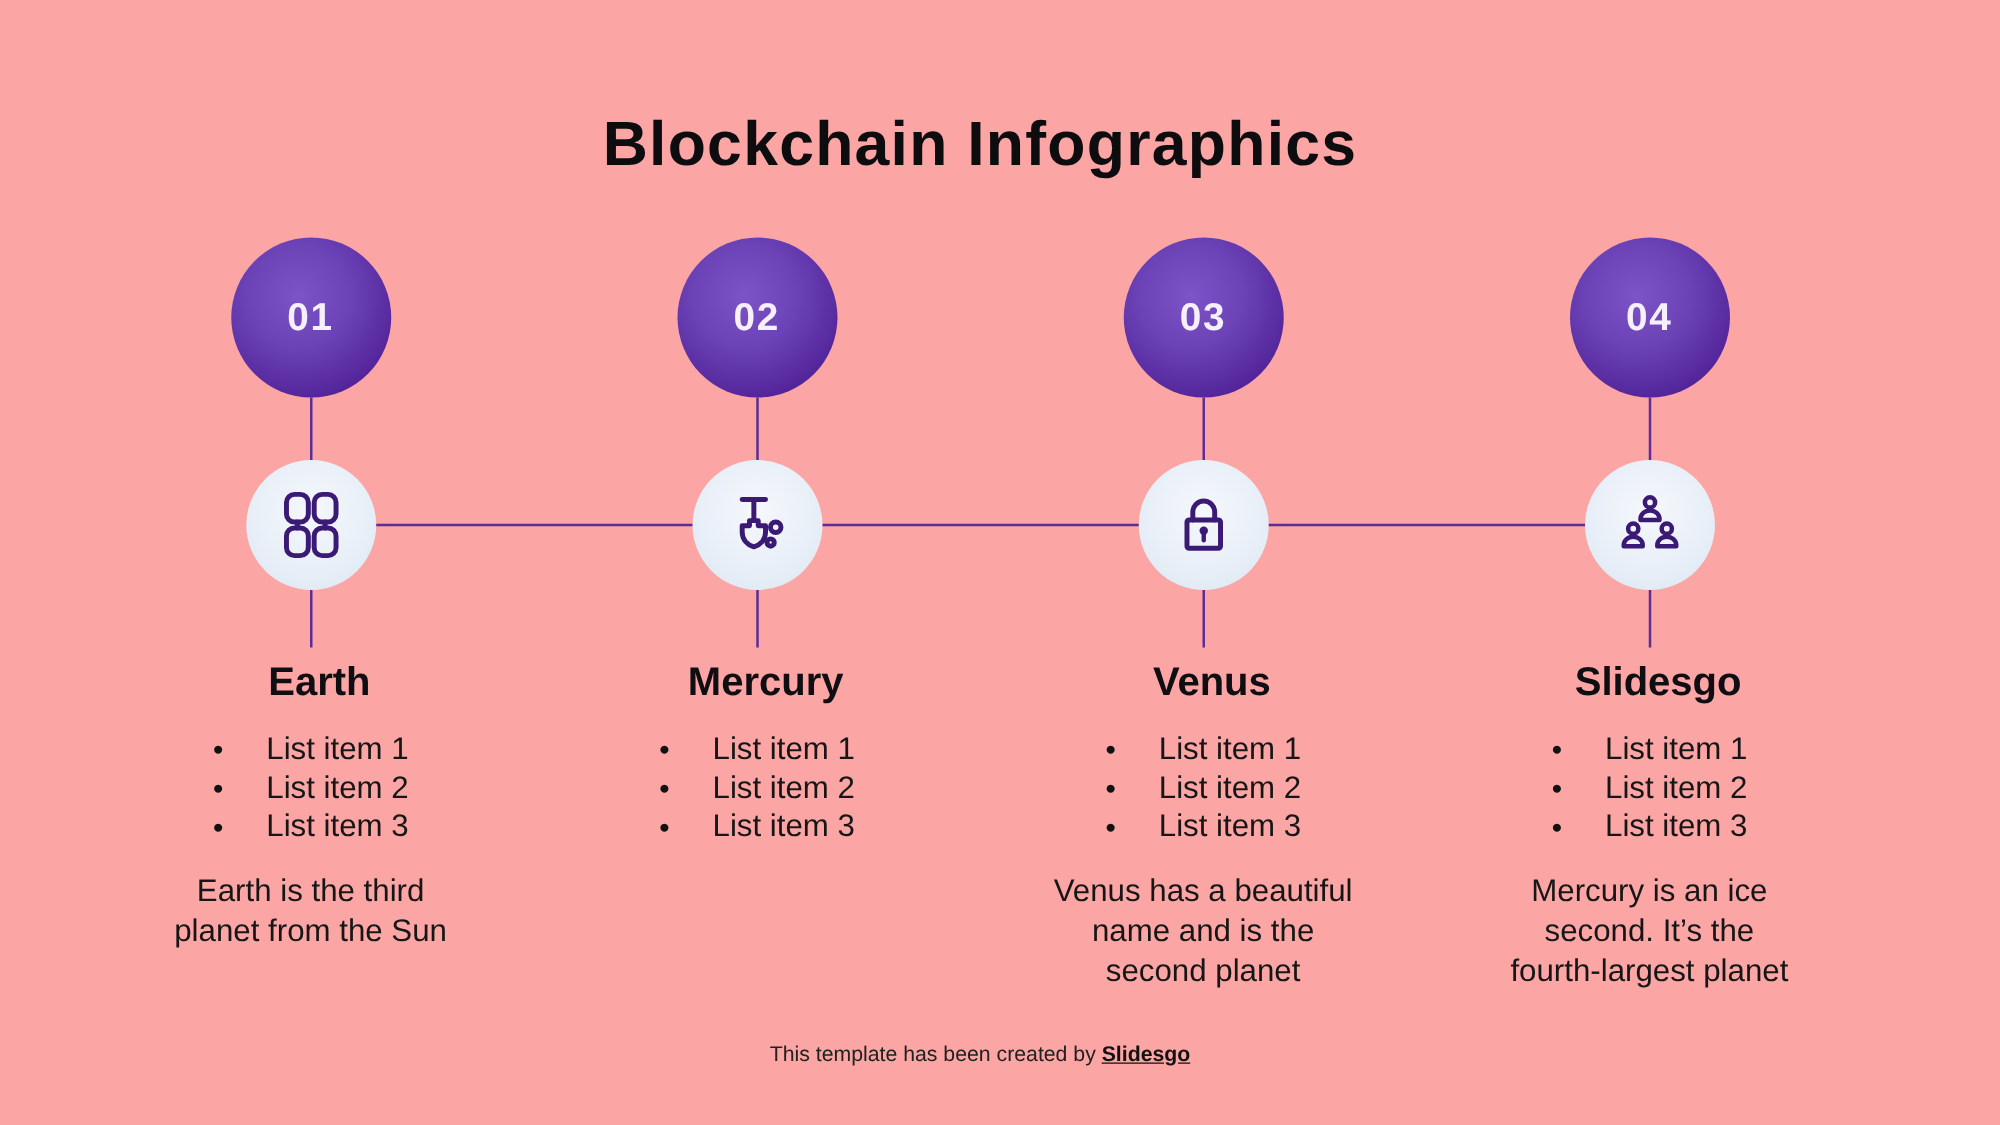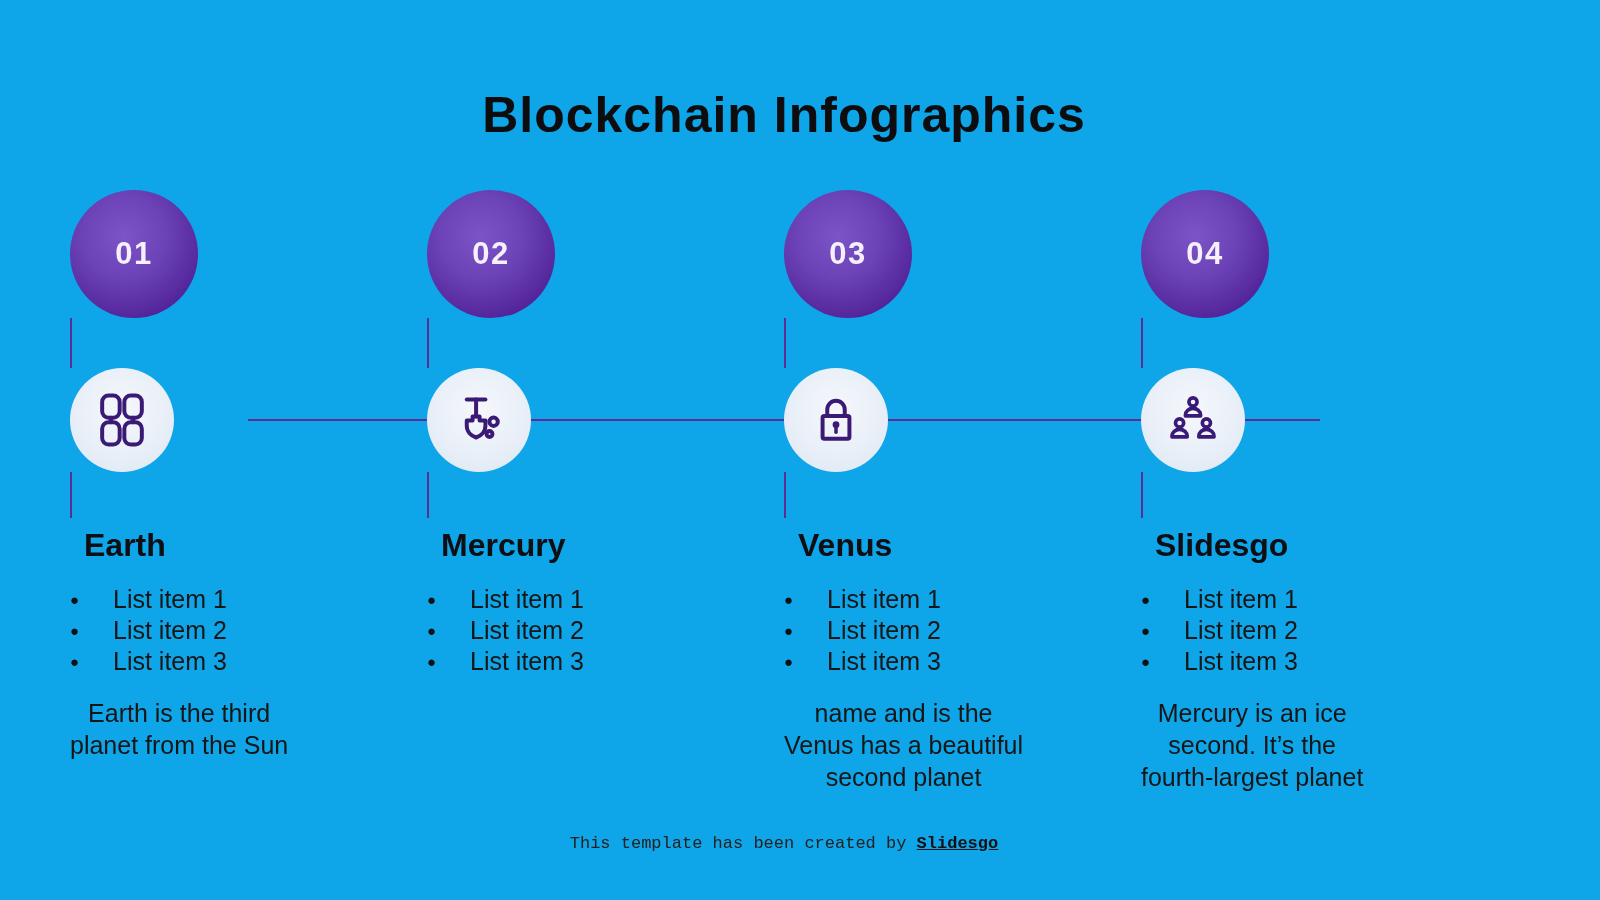--- a/index.html
+++ b/index.html
@@ -1,21 +1,21 @@
 <!DOCTYPE html>
 <html><head>
 <meta charset="utf-8">
 <style>
   * { margin: 0; padding: 0; box-sizing: border-box; }
   html, body { background: #ffffff; }
   .stage {
     position: relative;
     width: 1600px;
     height: 900px;
-    background: #0ea5e9;
+    background: #fca5a5;
     overflow: hidden;
     font-family: "Liberation Sans", sans-serif;
     color: #161616;
   }
   .page-title {
     position: absolute;
     top: 86px;
     left: 70px;
     width: 1428px;
     text-align: center;
@@ -44,21 +44,21 @@
     position: relative;
     display: flex;
     width: 100%;
     height: 100%;
     z-index: 1;
   }
   .step {
     flex: 1 1 0;
     display: flex;
     flex-direction: column;
-    align-items: flex-start;
+    align-items: center;
   }
   .num-circle {
     width: 128px;
     height: 128px;
     border-radius: 50%;
     background: radial-gradient(circle at 42% 36%, #7d54c8 0%, #6b43b7 38%, #54259a 75%, #4a1c89 100%);
     display: flex;
     align-items: center;
     justify-content: center;
   }
@@ -133,21 +133,20 @@
   }
   .step-desc span { display: block; }
   .footer {
     position: absolute;
     top: 834px;
     left: 70px;
     width: 1428px;
     text-align: center;
     font-size: 17px;
     color: #212121;
-    font-family: Liberation Mono, monospace;
   }
   .footer .brand {
     font-weight: 700;
     color: #111111;
     text-decoration: underline;
     cursor: pointer;
   }
 </style>
 </head>
 <body>
@@ -253,22 +252,22 @@
           <li>
             <span class="bullet">●</span>
             <span>List item 2</span>
           </li>
           <li>
             <span class="bullet">●</span>
             <span>List item 3</span>
           </li>
         </ul>
         <div class="step-desc">
+          <span>Venus has a beautiful</span>
           <span>name and is the</span>
-          <span>Venus has a beautiful</span>
           <span>second planet</span>
         </div>
       </div>
 
       <div class="step">
         <div class="num-circle">
           <span>04</span>
         </div>
         <div class="v-line-top"></div>
         <div class="icon-circle">

